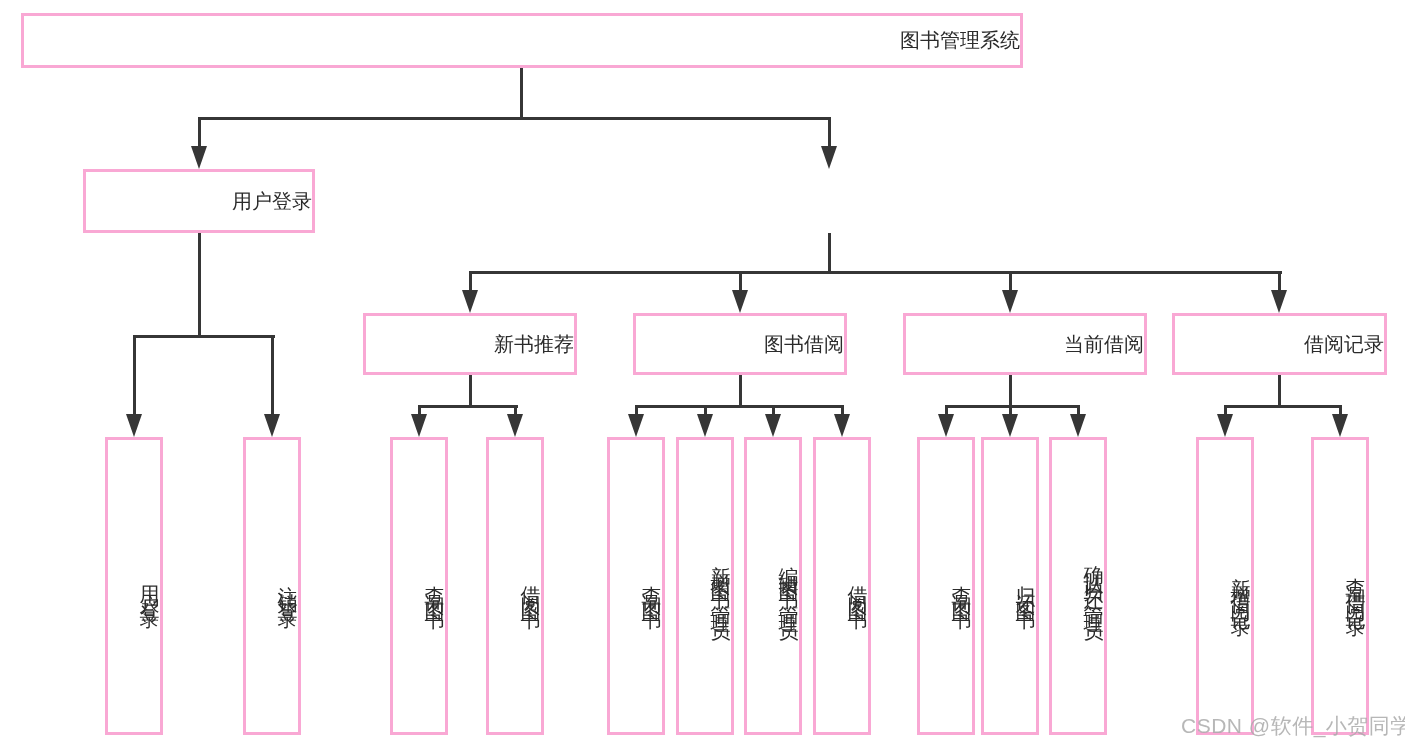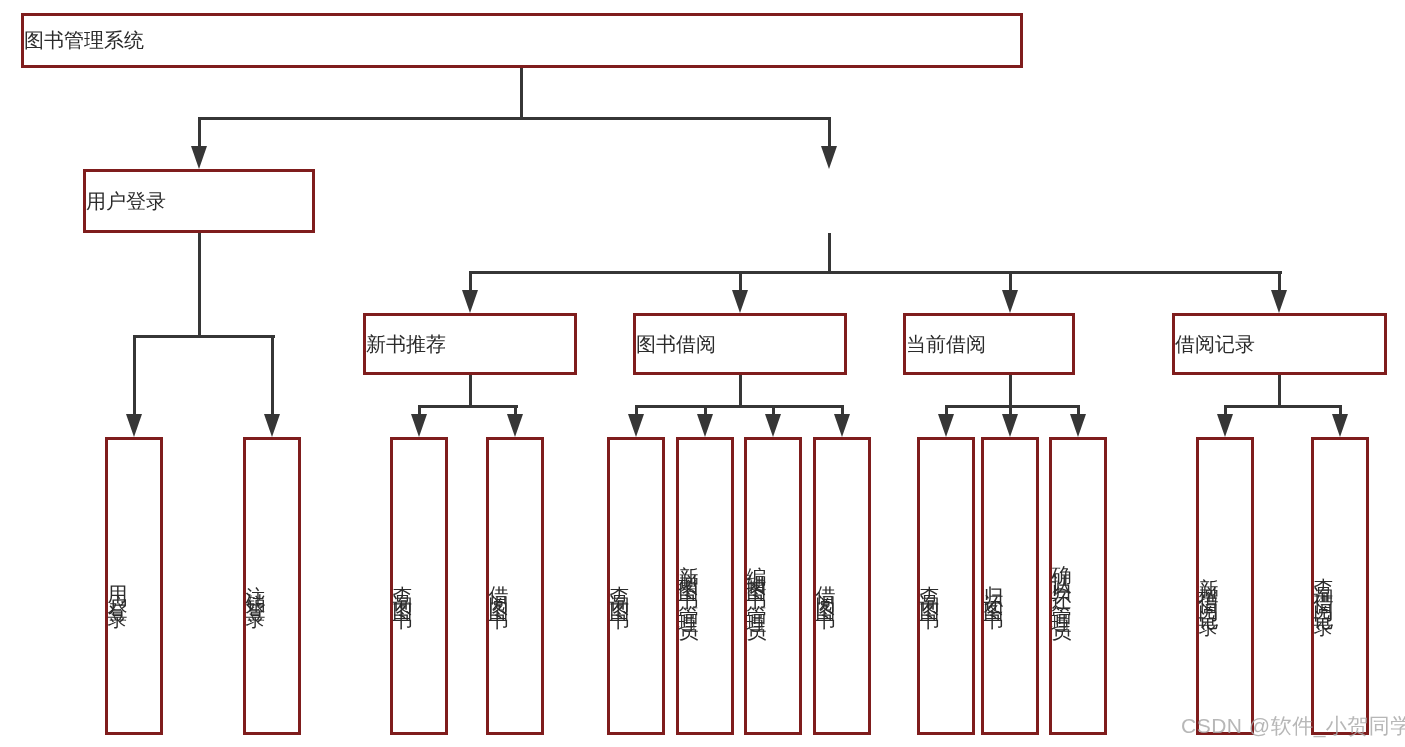--- a/index.html
+++ b/index.html
@@ -5,24 +5,24 @@
   html,body{margin:0;padding:0;background:#ffffff;}
   #stage{
     position:relative;
     width:1405px;height:747px;
     background:#ffffff;
     font-family:"Liberation Sans","DejaVu Sans",sans-serif;
     overflow:hidden;
   }
   .box{
     position:absolute;
-    border:3px solid #7f1d1d;
+    border:3px solid #f9a8d4;
     background:#ffffff;
     box-sizing:border-box;
-    display:flex;align-items:center;justify-content:flex-start;
+    display:flex;align-items:center;justify-content:flex-end;
     color:#2b2b2b;
     font-size:20px;
     z-index:2;
   }
   .leaf span{
     writing-mode:vertical-rl;
     text-orientation:mixed;
     letter-spacing:8px;
     line-height:1;
     font-size:20px;
@@ -117,21 +117,21 @@
   <div class="box" style="left:83px;top:169px;width:232px;height:64px">
     <span>用户登录</span>
   </div>
 
   <div class="box" style="left:633px;top:313px;width:214px;height:62px">
     <span>图书借阅</span>
   </div>
   <div class="box" style="left:363px;top:313px;width:214px;height:62px">
     <span>新书推荐</span>
   </div>
-  <div class="box" style="left:903px;top:313px;width:172px;height:62px">
+  <div class="box" style="left:903px;top:313px;width:244px;height:62px">
     <span>当前借阅</span>
   </div>
   <div class="box" style="left:1172px;top:313px;width:215px;height:62px">
     <span>借阅记录</span>
   </div>
 
   <div class="box leaf" style="left:105px;top:437px;width:58px;height:298px">
     <span>用户登录</span>
   </div>
   <div class="box leaf" style="left:243px;top:437px;width:58px;height:298px">

